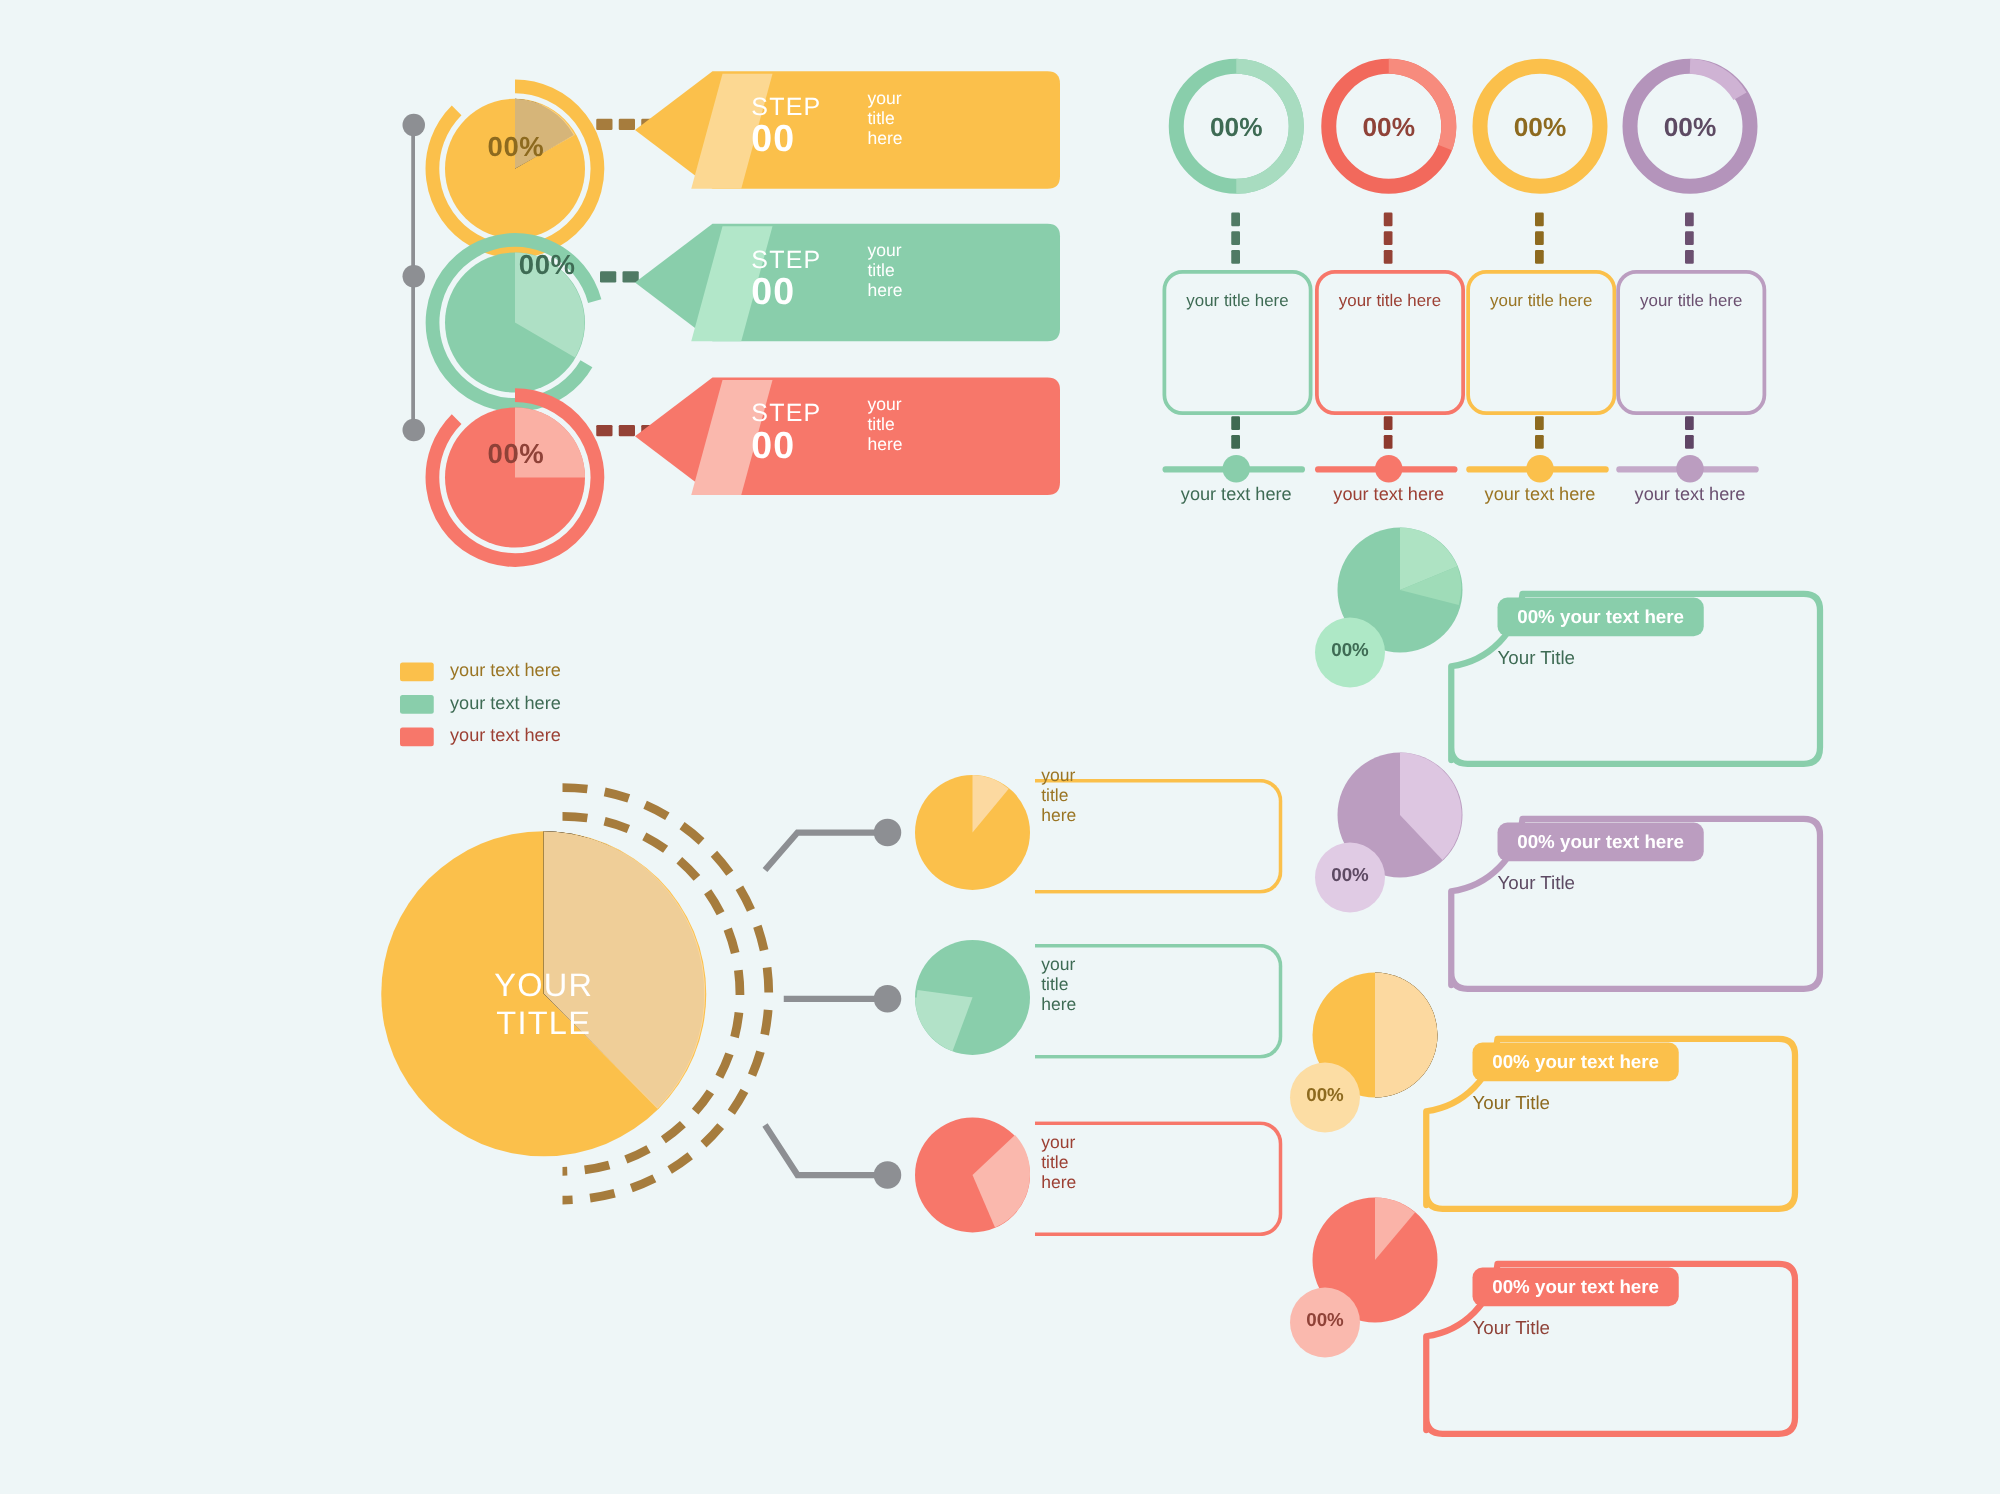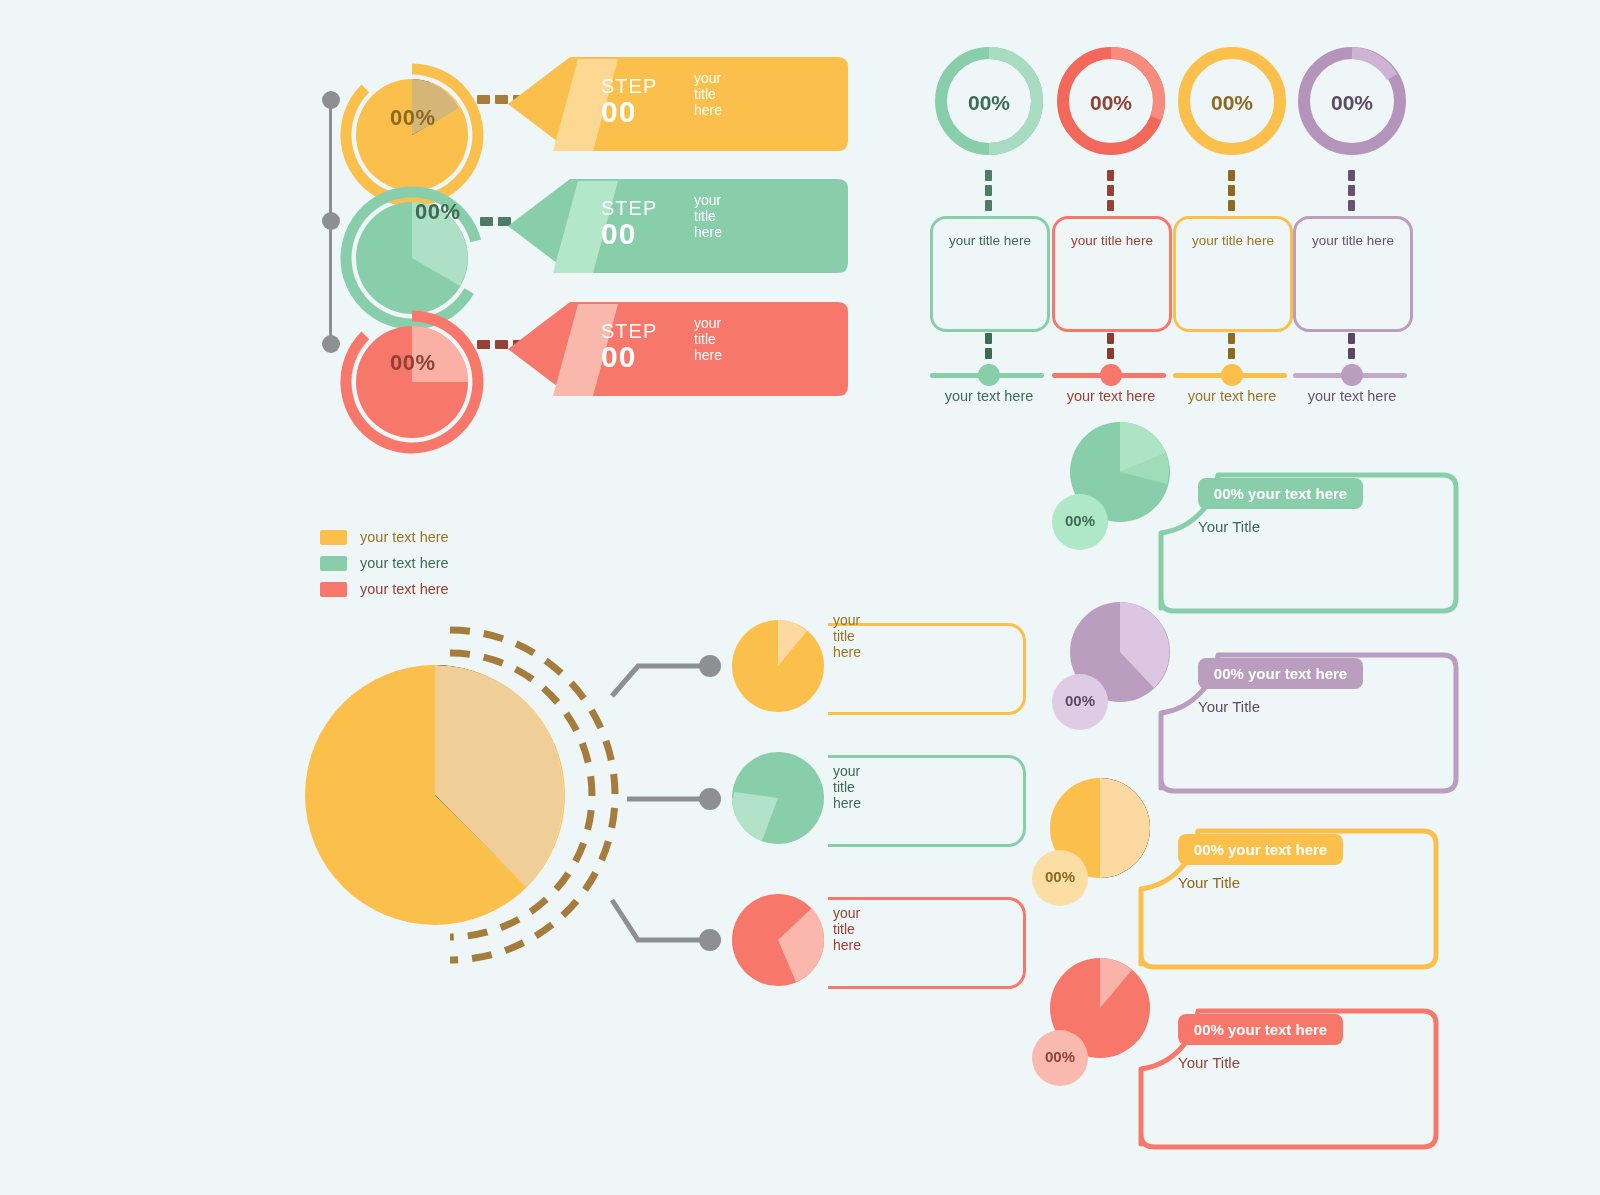--- a/index.html
+++ b/index.html
@@ -250,20 +250,22 @@
     </div>
 
     <svg width="420" height="420" style="position:absolute;left:290px;top:175px;">
       <path d="M160 35 A 165 165 0 0 1 160 365" fill="none" stroke="#a67c3d" stroke-width="7" stroke-dasharray="20 14" stroke-linecap="butt"></path>
       <path d="M160 58 A 142 142 0 0 1 160 342" fill="none" stroke="#a67c3d" stroke-width="7" stroke-dasharray="20 14" stroke-linecap="butt"></path>
       <circle cx="145" cy="200" r="130" fill="#fbc04b"></circle>
       <path d="M145 200 L145 70 A130 130 0 0 1 236 291 Z" fill="#fcd display"></path>
       <path d="M145 200 L145 70 A130 130 0 0 1 236 291 Z" fill="#fbd display"></path>
       <path d="M145 200 L145 70 A130 130 0 0 1 236 292 Z" fill="#fcd9a0" opacity="0.95"></path>
     </svg>
+    <div class="hubTitle" style="left:290px;top:353px;width:290px;">YOUR</div>
+    <div class="hubTitle" style="left:290px;top:383px;width:290px;">TITLE</div>
 
     <svg width="130" height="80" style="position:absolute;left:610px;top:198px;">
       <polyline points="2,78 28,48 92,48" fill="none" stroke="#8d8f93" stroke-width="5"></polyline>
     </svg>
     <div class="connDot" style="left:699px;top:235px;"></div>
 
     <svg width="130" height="20" style="position:absolute;left:625px;top:375px;">
       <polyline points="2,4 80,4" fill="none" stroke="#8d8f93" stroke-width="5"></polyline>
     </svg>
     <div class="connDot" style="left:699px;top:368px;"></div>

